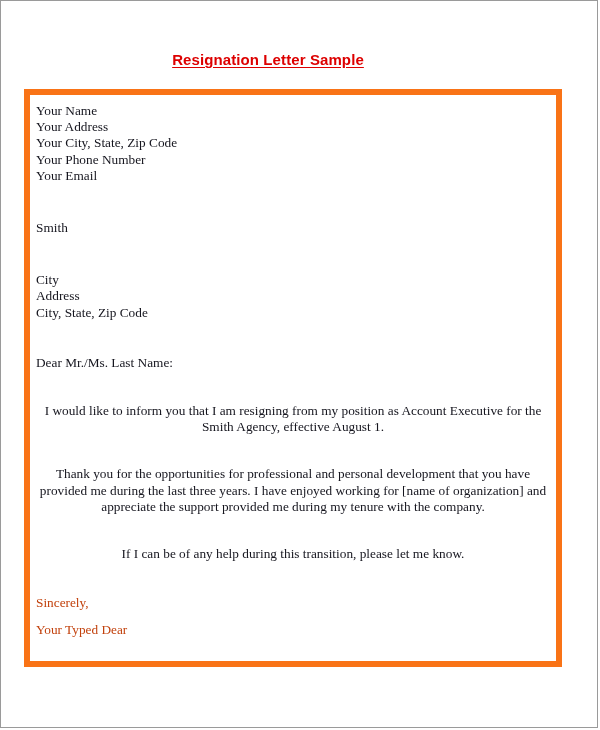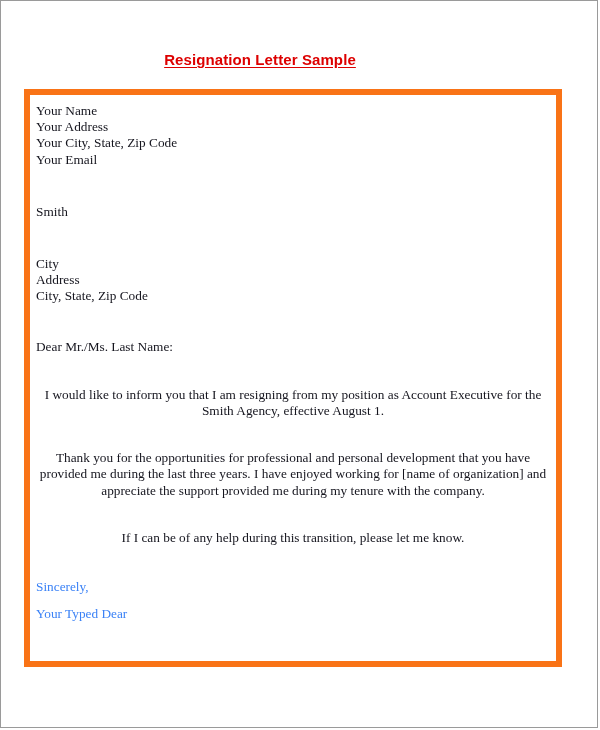--- a/index.html
+++ b/index.html
@@ -16,21 +16,21 @@
   #page {
     position: relative;
     width: 598px;
     height: 728px;
     border: 1px solid #9a9a9a;
     background: #ffffff;
     box-sizing: border-box;
   }
   #doc-title {
     position: absolute;
-    left: 8px;
+    left: 16px;
     top: 50px;
     width: 502px;
     text-align: center;
     font-family: "Liberation Sans", "DejaVu Sans", sans-serif;
     font-weight: bold;
     font-size: 15px;
     letter-spacing: 0.1px;
     color: #dd0000;
     text-decoration: underline;
     text-underline-offset: 2px;
@@ -63,39 +63,40 @@
   .gap-date     { height: 36px; }
   .gap-recip    { height: 34px; }
   .gap-salut    { height: 32px; }
   .gap-para1    { height: 31px; }
   .gap-para2    { height: 31px; }
   .gap-para3    { height: 27px; }
   .close-line {
     font-family: "Liberation Serif", "DejaVu Serif", serif;
     font-size: 13.3px;
     line-height: 27px;
-    color: #3b82f6;
+    color: #c2410c;
   }
   .letter-para {
     text-align: center;
   }
 </style>
 </head>
 <body>
 
 <div id="page">
 
   <div id="doc-title">Resignation Letter Sample</div>
 
   <div id="letter-box">
 
     <div class="block">
       <div class="letter-line">Your Name</div>
       <div class="letter-line">Your Address</div>
       <div class="letter-line">Your City, State, Zip Code</div>
+      <div class="letter-line">Your Phone Number</div>
       <div class="letter-line">Your Email</div>
     </div>
 
     <div class="gap-sender"></div>
 
     <div class="letter-line">Smith</div>
 
     <div class="gap-date"></div>
 
     <div class="block">

